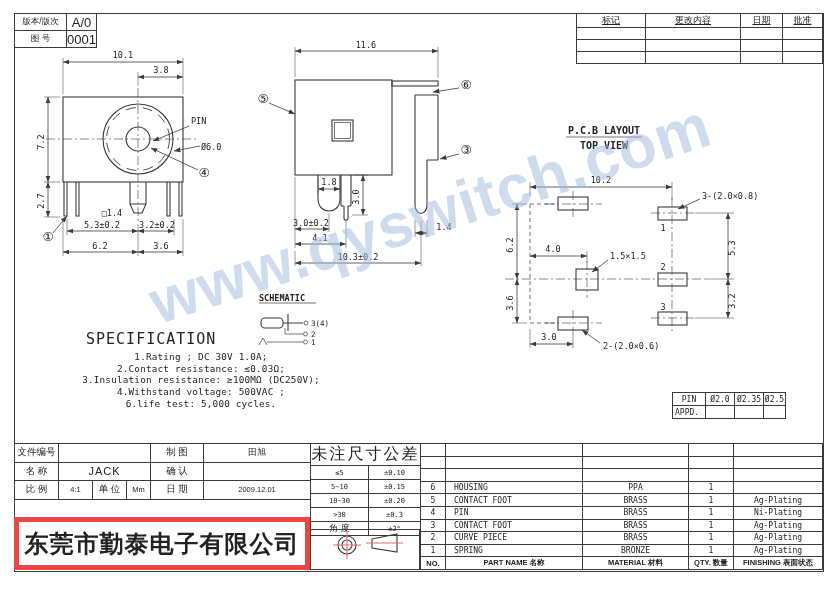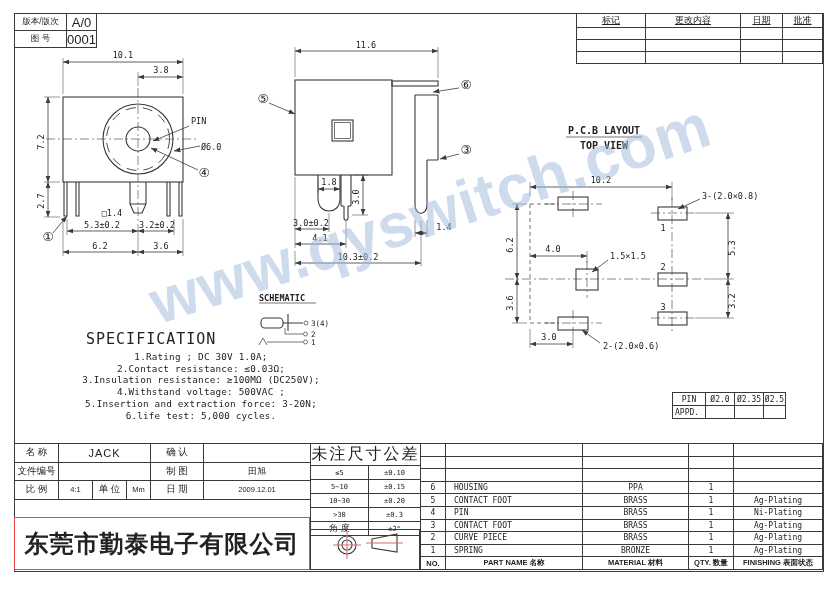--- a/index.html
+++ b/index.html
@@ -26,21 +26,21 @@
   #title-block .med{font-size:9px;}
   #title-block .sm{font-size:7.5px;}
   
   #tolerance-table td{font-size:7px;font-family:"DejaVu Sans Mono",monospace;}
   #tolerance-table .tol-title{font-size:16px;font-family:"Liberation Sans",sans-serif;letter-spacing:2px;}
   
   #parts-table td{font-size:8px;font-family:"DejaVu Sans Mono",monospace;}
   #parts-table .hdr{font-size:7.5px;font-family:"Liberation Sans",sans-serif;font-weight:bold;}
   #parts-table .pn{text-align:left;padding-left:8px;}
   
-  #company-box{left:14px;top:517px;width:296px;height:53px;border:1px solid #ef4444;display:flex;align-items:center;justify-content:center;box-sizing:border-box;}
+  #company-box{left:14px;top:517px;width:296px;height:53px;border:5px solid #ef4444;display:flex;align-items:center;justify-content:center;box-sizing:border-box;}
   #company-box .cname{font-size:24px;font-weight:bold;letter-spacing:1px;}
   #proj-box{left:310px;top:529px;width:110px;height:41px;border:1px solid #3a3a3a;box-sizing:border-box;}
   
   #watermark{left:85px;top:168px;width:690px;height:90px;display:flex;align-items:center;justify-content:center;
     transform:rotate(-18deg);font-size:62px;font-weight:bold;color:#9fb8dd;opacity:.5;letter-spacing:1px;
     z-index:9;pointer-events:none;}
   
   #drawing{position:absolute;left:0;top:0;z-index:3;pointer-events:none;}
   .out{stroke:#3a3a3a;stroke-width:1.1;fill:none;}
   .thin{stroke:#3a3a3a;stroke-width:0.7;fill:none;}
@@ -112,21 +112,20 @@
       </tr>
 </tbody>
   </table>
 
 <div id="spec-block" class="panel">
   <div class="spec-title">SPECIFICATION</div>
   <div class="spec-line">1.Rating ; DC 30V 1.0A;</div>
   <div class="spec-line">2.Contact resistance: ≤0.03Ω;</div>
   <div class="spec-line">3.Insulation resistance: ≥100MΩ (DC250V);</div>
   <div class="spec-line">4.Withstand voltage: 500VAC ;</div>
-  <div class="spec-line">5.Insertion and extraction force: 3-20N;</div>
   <div class="spec-line">6.life test: 5,000 cycles.</div>
 </div>
 
 <table id="pin-size-table" class="panel" style="left:672px;top:392px;width:113px;">
   <colgroup>
       <col style="width:33px">
       <col style="width:29px">
       <col style="width:29px">
       <col style="width:22px">
     </colgroup>
@@ -150,30 +149,30 @@
   <colgroup>
       <col style="width:44px">
       <col style="width:34px">
       <col style="width:34px">
       <col style="width:24px">
       <col style="width:53px">
       <col style="width:107px">
     </colgroup>
   <tbody>
       <tr style="height:18.5px">
+    <td>文件编号</td>
+    <td colspan="3"></td>
+    <td>制 图</td>
+    <td class="med">田旭</td>
+  </tr>
+  <tr style="height:18.5px">
     <td>名 称</td>
     <td colspan="3" class="big">JACK</td>
     <td>确 认</td>
     <td></td>
-  </tr>
-  <tr style="height:18.5px">
-    <td>文件编号</td>
-    <td colspan="3"></td>
-    <td>制 图</td>
-    <td class="med">田旭</td>
   </tr>
   <tr style="height:18.5px">
     <td>比 例</td>
     <td class="sm">4:1</td>
     <td>单 位</td>
     <td class="sm">Mm</td>
     <td>日 期</td>
     <td class="sm">2009.12.01</td>
   </tr>
 </tbody>

